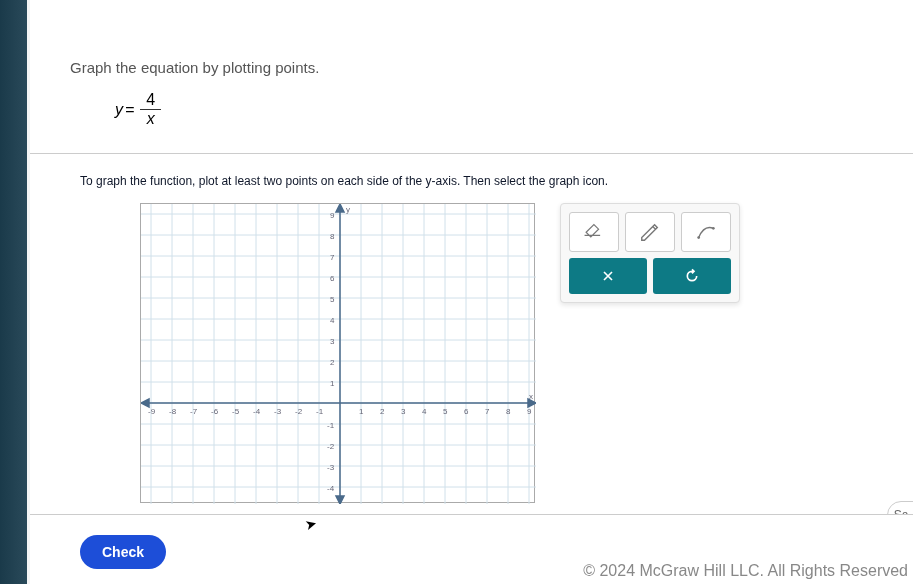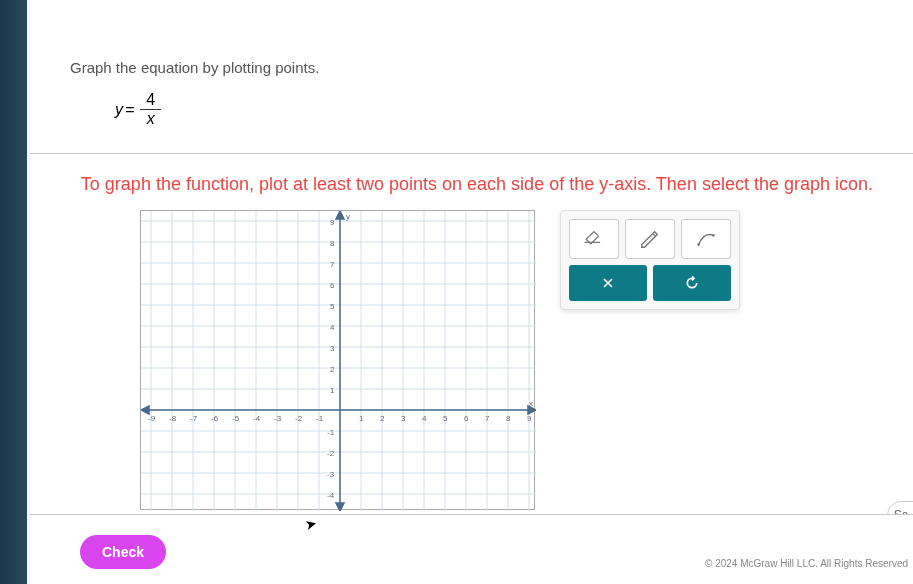--- a/index.html
+++ b/index.html
@@ -45,24 +45,23 @@
     .fraction .num { border-bottom: 1px solid #333; padding: 0 6px; font-style: normal;}
     .fraction .den { padding: 0 6px; }
     .divider {
       border-top: 1px solid #ccc;
       margin: 15px 0 0 0;
     }
     .instruction-section {
       padding: 20px 40px 0 50px;
     }
     .instruction-text {
-      color: #ef4444;
-      font-size: 18px;
+      color: #0f172a;
+      font-size: 12px;
       margin-bottom: 15px;
-      text-align: right;
     }
     .work-area {
       display: flex;
       gap: 25px;
       padding-left: 60px;
     }
     .graph-container {
       width: 395px;
       height: 300px;
       border: 1px solid #aaa;
@@ -118,34 +117,34 @@
       left: 30px;
       right: 0;
       height: 70px;
       border-top: 1px solid #ccc;
       background: #fff;
     }
     .check-btn {
       position: absolute;
       left: 50px;
       top: 20px;
-      background: #d946ef;
+      background: #1d4ed8;
       color: #fff;
       border: none;
       border-radius: 18px;
       padding: 9px 22px;
       font-size: 14px;
       font-weight: bold;
       cursor: pointer;
     }
     .copyright {
       position: absolute;
       right: 5px;
-      bottom: 15px;
-      font-size: 10px;
+      bottom: 4px;
+      font-size: 16px;
       color: #888;
     }
     .save-partial {
       position: absolute;
       right: -2px;
       bottom: 55px;
       width: 28px;
       height: 28px;
       border: 1px solid #ccc;
       border-radius: 14px 0 0 14px;

